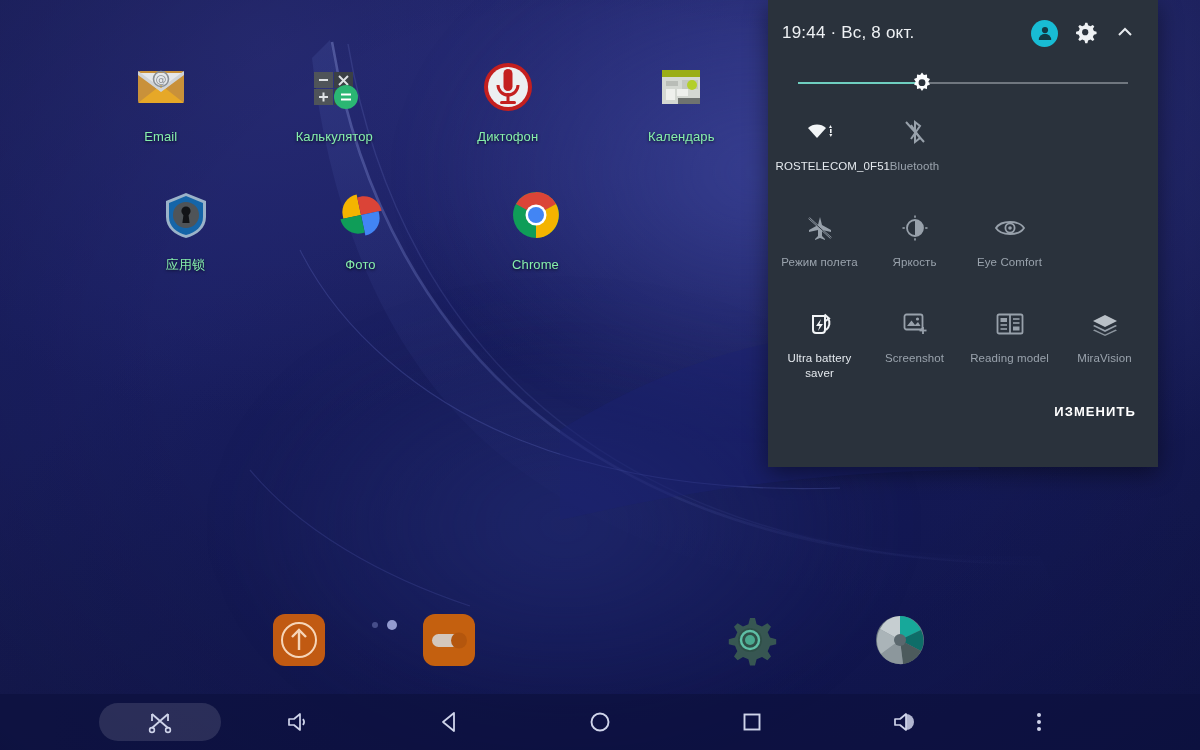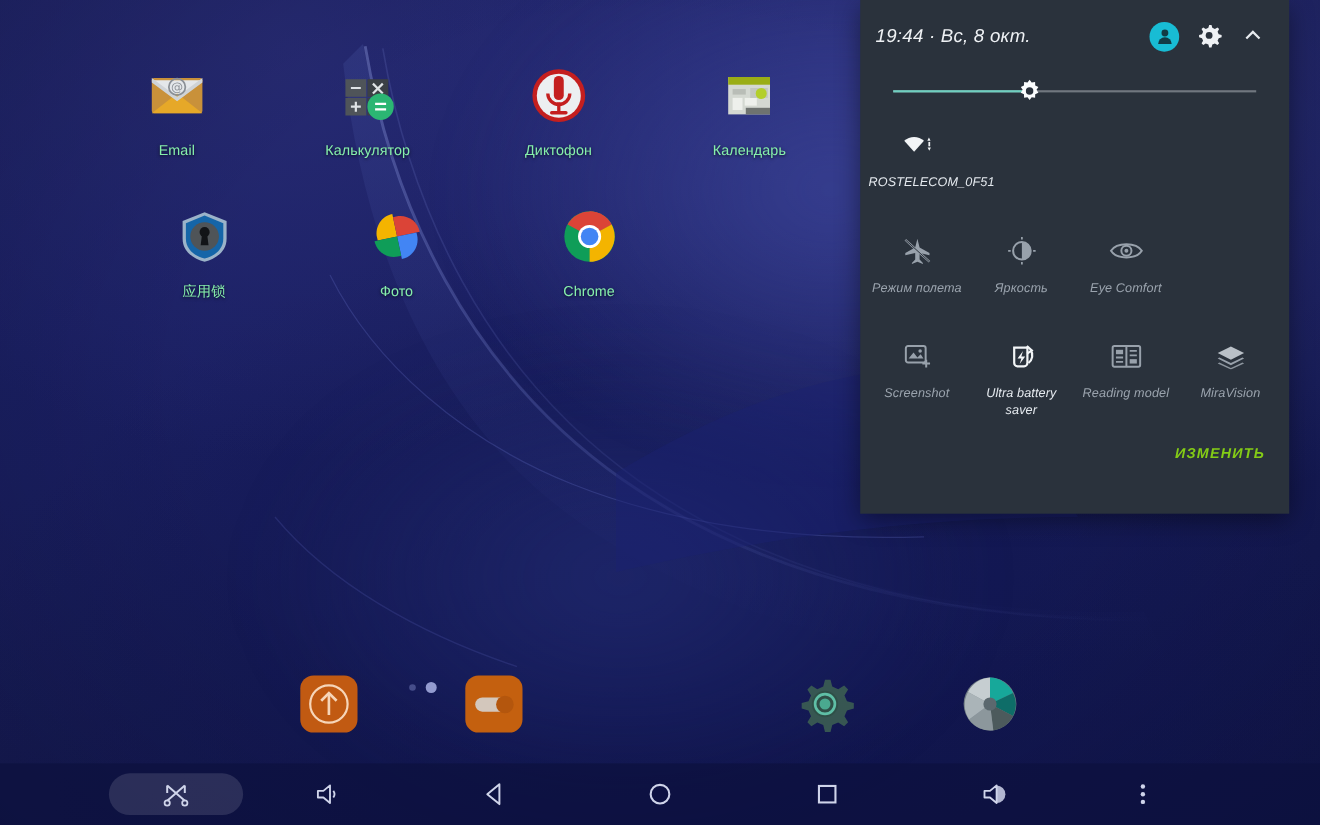--- a/index.html
+++ b/index.html
@@ -91,24 +91,23 @@
     position:absolute; display:flex; align-items:center; justify-content:center;
     cursor:pointer; height:40px;
   }
   .nav-pill {
     width:122px; height:38px; border-radius:19px;
     background:rgba(255,255,255,.12);
   }
 
   
   #qs-panel {
-    position:absolute; right:28px; top:0; width:390px; height:467px; z-index:5;
+    position:absolute; right:42px; top:0; width:390px; height:467px; z-index:5;
     background:#2a323c;
     box-shadow:0 6px 22px rgba(0,0,0,.45);
-    font-style:italic;
   }
   .qs-header {
     display:flex; align-items:center; height:66px; padding:0 22px 0 14px;
   }
   .qs-time {
     color:#eef1f4; font-size:17px; letter-spacing:.2px; flex:1;
   }
   .qs-hicon { margin-left:16px; cursor:pointer; display:flex; align-items:center; }
   .avatar-circle {
     width:27px; height:27px; border-radius:50%; background:#18bcd4;
@@ -134,21 +133,21 @@
     padding-top:6px; padding-bottom:2px; cursor:pointer; min-height:96px;
   }
   .qs-tile-icon { height:32px; display:flex; align-items:center; justify-content:center; }
   .qs-tile-label {
     margin-top:11px; font-size:11.5px; line-height:1.28; text-align:center;
     color:#e4e9ee; width:88px; letter-spacing:.1px;
   }
   .qs-tile.dim .qs-tile-label { color:#9aa3ad; }
   .qs-edit-row { display:flex; justify-content:flex-end; padding:6px 22px 0 0; }
   .qs-edit {
-    font-size:13px; color:#84cc16; letter-spacing:1.1px; cursor:pointer; font-weight:bold;
+    font-size:13px; color:#ffffff; letter-spacing:1.1px; cursor:pointer; font-weight:bold;
   }
 </style>
 </head>
 <body>
 
 <div id="wallpaper">
   <div class="wp-base"></div>
   <div class="wp-glow-a"></div>
   <div class="wp-glow-b"></div>
   <svg class="wp-swoosh" viewBox="0 0 1200 750" preserveAspectRatio="none">
@@ -450,20 +449,29 @@
             <path d="M25.5 6 L27 9 L24 9 Z" fill="#f2f5f7"></path>
             <rect x="25" y="10" width="1.6" height="4" fill="#f2f5f7"></rect>
             <path d="M25.8 18 L24.3 15 L27.3 15 Z" fill="#f2f5f7"></path>
           </svg>
         </div>
         <div class="qs-tile-label">ROSTELECOM_0F51</div>
       </div>
 
 
 
+      <div class="qs-tile dim">
+        <div class="qs-tile-icon">
+          <svg width="26" height="30" viewBox="0 0 26 30">
+            <path d="M9 8 L18 21 L13 25 L13 5 L18 9 L9 22" fill="none" stroke="#98a1ab" stroke-width="2"></path>
+            <line x1="4" y1="5" x2="22" y2="25" stroke="#98a1ab" stroke-width="2"></line>
+          </svg>
+        </div>
+        <div class="qs-tile-label">Bluetooth</div>
+      </div>
     </div>
 
     <div class="qs-row">
 
       <div class="qs-tile dim">
         <div class="qs-tile-icon">
           <svg width="28" height="28" viewBox="0 0 28 28">
             <path d="M14 3 L16 11 L25 16 L25 18 L16 16 L16 22 L19 25 L19 26 L14 24 L9 26 L9 25 L12 22 L12 16 L3 18 L3 16 L12 11 Z" fill="#98a1ab"></path>
             <line x1="3" y1="4" x2="25" y2="24" stroke="#98a1ab" stroke-width="2"></line>
             <line x1="3" y1="4" x2="25" y2="24" stroke="#2a323c" stroke-width="0.9"></line>
@@ -496,43 +504,43 @@
             <circle cx="16" cy="12" r="4.6" fill="none" stroke="#98a1ab" stroke-width="1.8"></circle>
             <circle cx="16" cy="12" r="1.8" fill="#98a1ab"></circle>
           </svg>
         </div>
         <div class="qs-tile-label">Eye Comfort</div>
       </div>
     </div>
 
     <div class="qs-row">
 
+      <div class="qs-tile">
+        <div class="qs-tile-icon">
+          <svg width="28" height="28" viewBox="0 0 28 28">
+            <path d="M7 6 L19 6 L19 20 a3 3 0 0 1 -3 3 L10 23 a3 3 0 0 1 -3 -3 Z" fill="none" stroke="#f2f5f7" stroke-width="2"></path>
+            <path d="M22 8 a9 9 0 0 1 -2 12" fill="none" stroke="#f2f5f7" stroke-width="2"></path>
+            <path d="M18.5 4.5 L23 8.5 L18.8 11.5" fill="none" stroke="#f2f5f7" stroke-width="2"></path>
+            <path d="M15 9 L10 16 L13.5 16 L12 21 L17 14 L13.5 14 Z" fill="#f2f5f7"></path>
+          </svg>
+        </div>
+        <div class="qs-tile-label">Ultra battery saver</div>
+      </div>
+
       <div class="qs-tile dim">
         <div class="qs-tile-icon">
           <svg width="28" height="28" viewBox="0 0 28 28">
             <rect x="3.5" y="4.5" width="18" height="15" rx="2" fill="none" stroke="#98a1ab" stroke-width="1.8"></rect>
             <path d="M6 16 L10.5 10.5 L14 15 L17 12 L19.5 16 Z" fill="#98a1ab"></path>
             <circle cx="16.5" cy="9" r="1.6" fill="#98a1ab"></circle>
             <line x1="22" y1="17" x2="22" y2="24" stroke="#98a1ab" stroke-width="1.8"></line>
             <line x1="18.5" y1="20.5" x2="25.5" y2="20.5" stroke="#98a1ab" stroke-width="1.8"></line>
           </svg>
         </div>
         <div class="qs-tile-label">Screenshot</div>
-      </div>
-
-      <div class="qs-tile">
-        <div class="qs-tile-icon">
-          <svg width="28" height="28" viewBox="0 0 28 28">
-            <path d="M7 6 L19 6 L19 20 a3 3 0 0 1 -3 3 L10 23 a3 3 0 0 1 -3 -3 Z" fill="none" stroke="#f2f5f7" stroke-width="2"></path>
-            <path d="M22 8 a9 9 0 0 1 -2 12" fill="none" stroke="#f2f5f7" stroke-width="2"></path>
-            <path d="M18.5 4.5 L23 8.5 L18.8 11.5" fill="none" stroke="#f2f5f7" stroke-width="2"></path>
-            <path d="M15 9 L10 16 L13.5 16 L12 21 L17 14 L13.5 14 Z" fill="#f2f5f7"></path>
-          </svg>
-        </div>
-        <div class="qs-tile-label">Ultra battery saver</div>
       </div>
 
       <div class="qs-tile dim">
         <div class="qs-tile-icon">
           <svg width="30" height="26" viewBox="0 0 30 26">
             <rect x="2.5" y="3.5" width="25" height="19" rx="1.6" fill="none" stroke="#98a1ab" stroke-width="1.8"></rect>
             <line x1="15" y1="3.5" x2="15" y2="22.5" stroke="#98a1ab" stroke-width="1.8"></line>
             <rect x="5.5" y="7" width="6.5" height="4" fill="#98a1ab"></rect>
             <line x1="5.5" y1="14" x2="12" y2="14" stroke="#98a1ab" stroke-width="1.6"></line>
             <line x1="5.5" y1="18" x2="12" y2="18" stroke="#98a1ab" stroke-width="1.6"></line>

